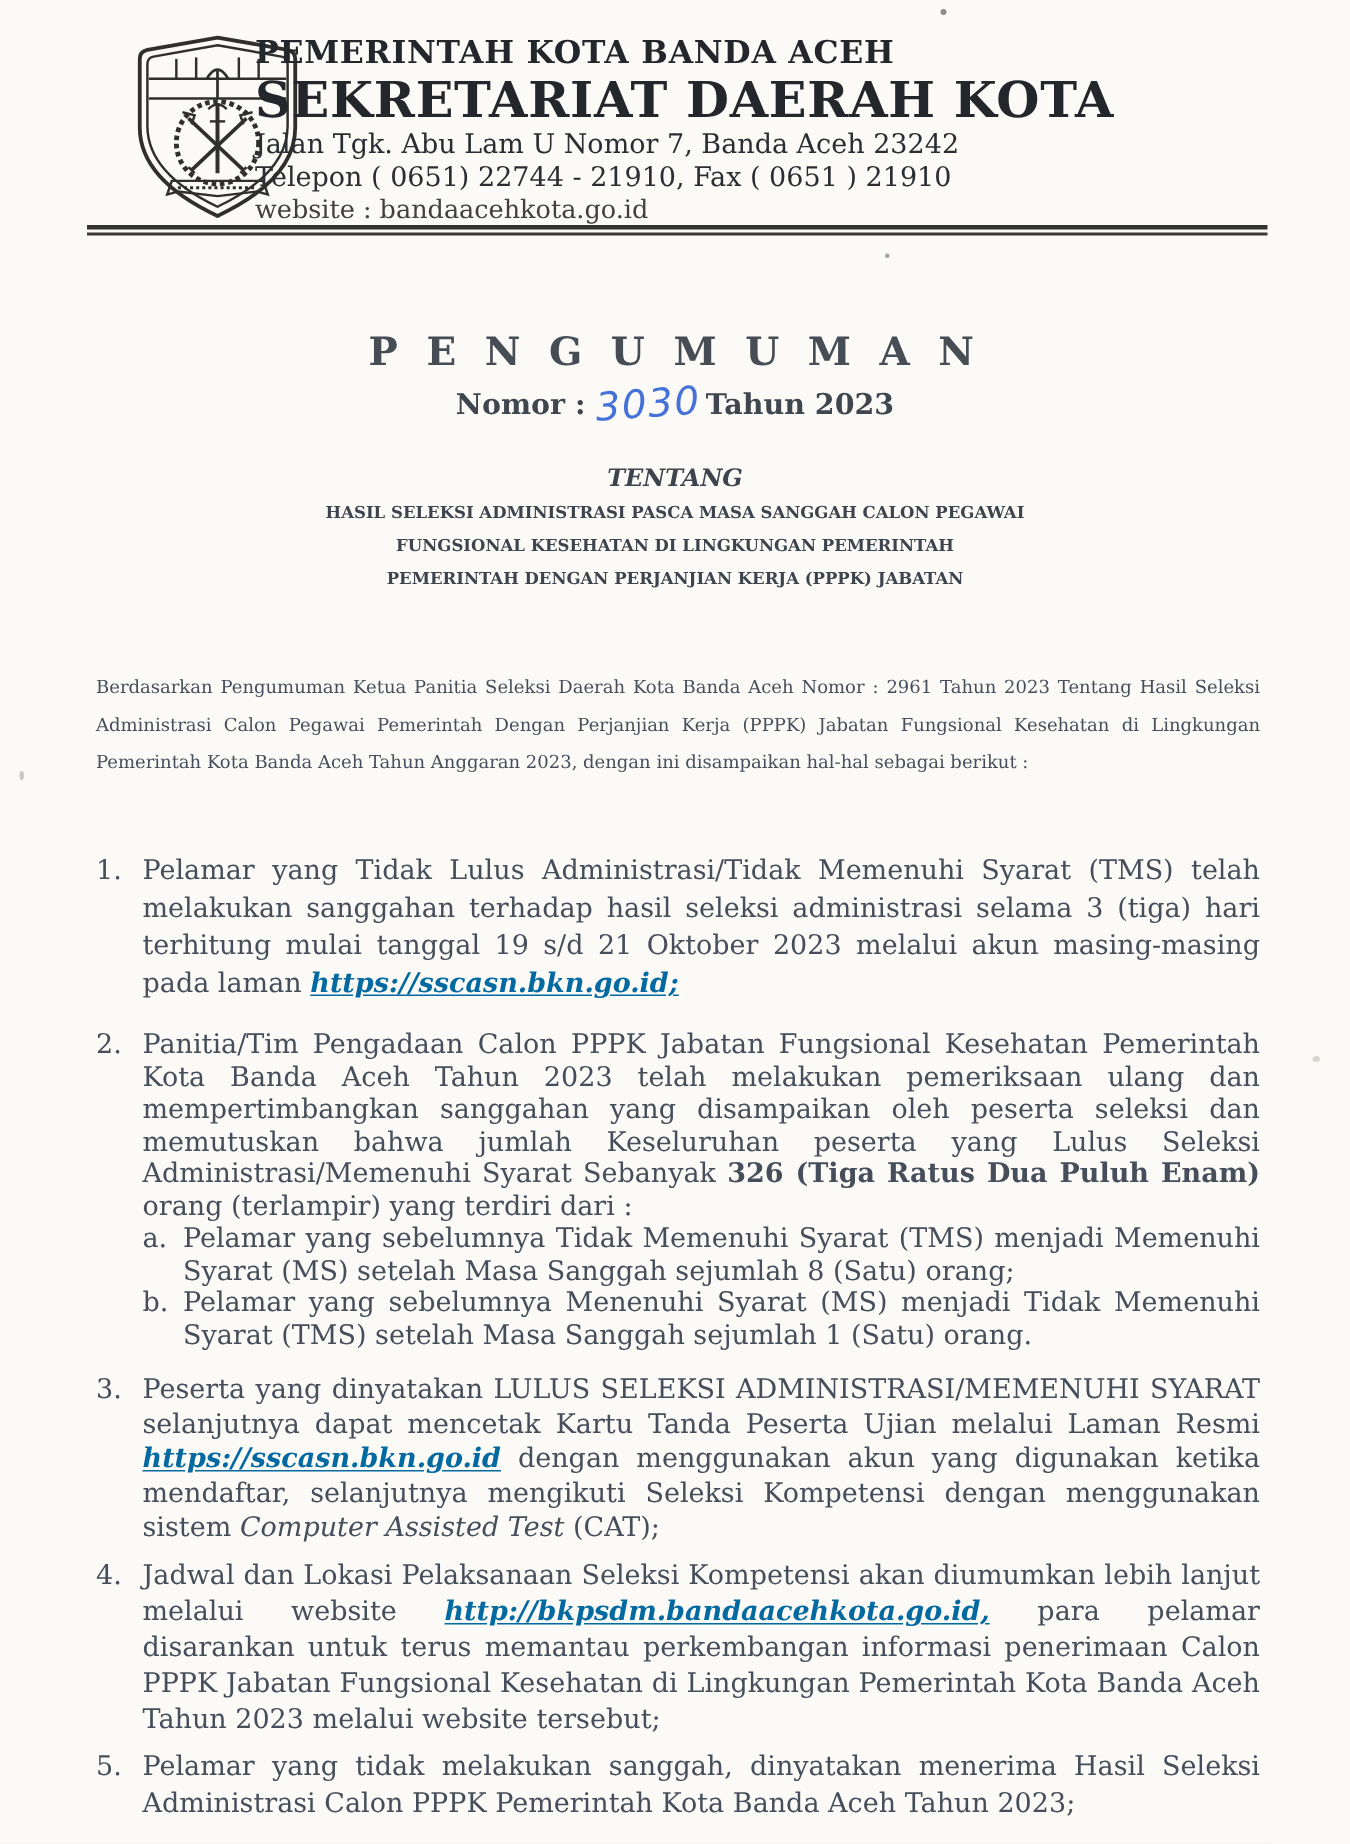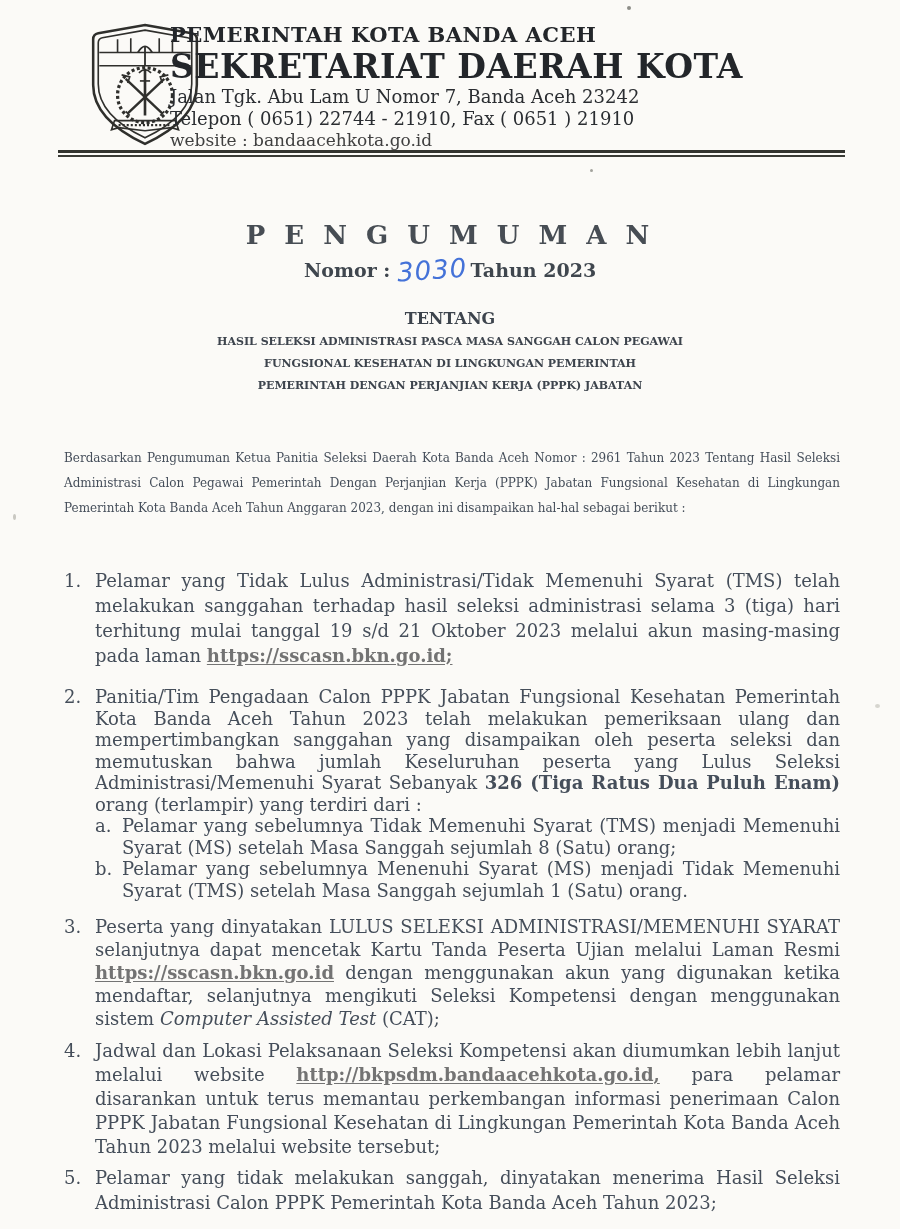--- a/index.html
+++ b/index.html
@@ -28,39 +28,39 @@
   .ann-heading{margin:0;font-size:26px;font-weight:bold;letter-spacing:5px;line-height:32px;color:#474d54;}
   .nomor{margin-top:4px;font-size:19px;font-weight:bold;line-height:27px;}
   .hand{
     display:inline-block;
     font-family:"DejaVu Sans",sans-serif;
     font-style:italic;font-weight:400;
     color:#4472d8;font-size:26px;letter-spacing:1px;
     transform:rotate(-4deg) translateY(2px);
     margin:0 3px 0 7px;
   }
-  .tentang{margin-top:24px;font-size:16px;font-weight:bold;line-height:21px;color:#3d444d;}
+  .tentang{margin-top:24px;font-size:16px;font-weight:bold;line-height:21px;color:#3d444d;font-style:italic;}
   .subject{margin-top:2px;font-size:11px;font-weight:bold;line-height:22px;color:#3d444d;}
   
   .intro{
     position:absolute;left:64px;top:446px;width:776px;margin:0;
     font-size:12px;line-height:25px;text-align:justify;
   }
   .item{position:absolute;left:64px;width:776px;display:flex;font-size:18px;}
   .num{width:31px;flex:none;}
   .itxt{flex:1;text-align:justify;}
   .item-1{top:568px;line-height:25px;}
   .item-2{top:686px;line-height:21.5px;}
   .item-3{top:915px;line-height:23px;}
   .item-4{top:1039px;line-height:24px;}
   .item-5{top:1165px;line-height:25px;}
   .sub{display:flex;}
   .snum{width:27px;flex:none;}
   .stxt{flex:1;text-align:justify;}
-  .doclink{color:#737373;font-weight:bold;text-decoration:underline;text-underline-offset:2px;cursor:pointer;}
+  .doclink{color:#0369a1;font-weight:bold;text-decoration:underline;text-underline-offset:2px;cursor:pointer;font-style:italic;}
   .b{font-weight:bold;}
   .i{font-style:italic;}
   
   .speck{position:absolute;border-radius:50%;background:#8d8d88;}
   .sp1{left:627px;top:6px;width:4px;height:4px;}
   .sp2{left:590px;top:169px;width:3px;height:3px;background:#a3a39d;}
   .sp3{left:13px;top:514px;width:3px;height:6px;background:#c9c8c2;}
   .sp4{left:875px;top:704px;width:5px;height:4px;background:#d6d5cf;}
 </style>
 </head>

